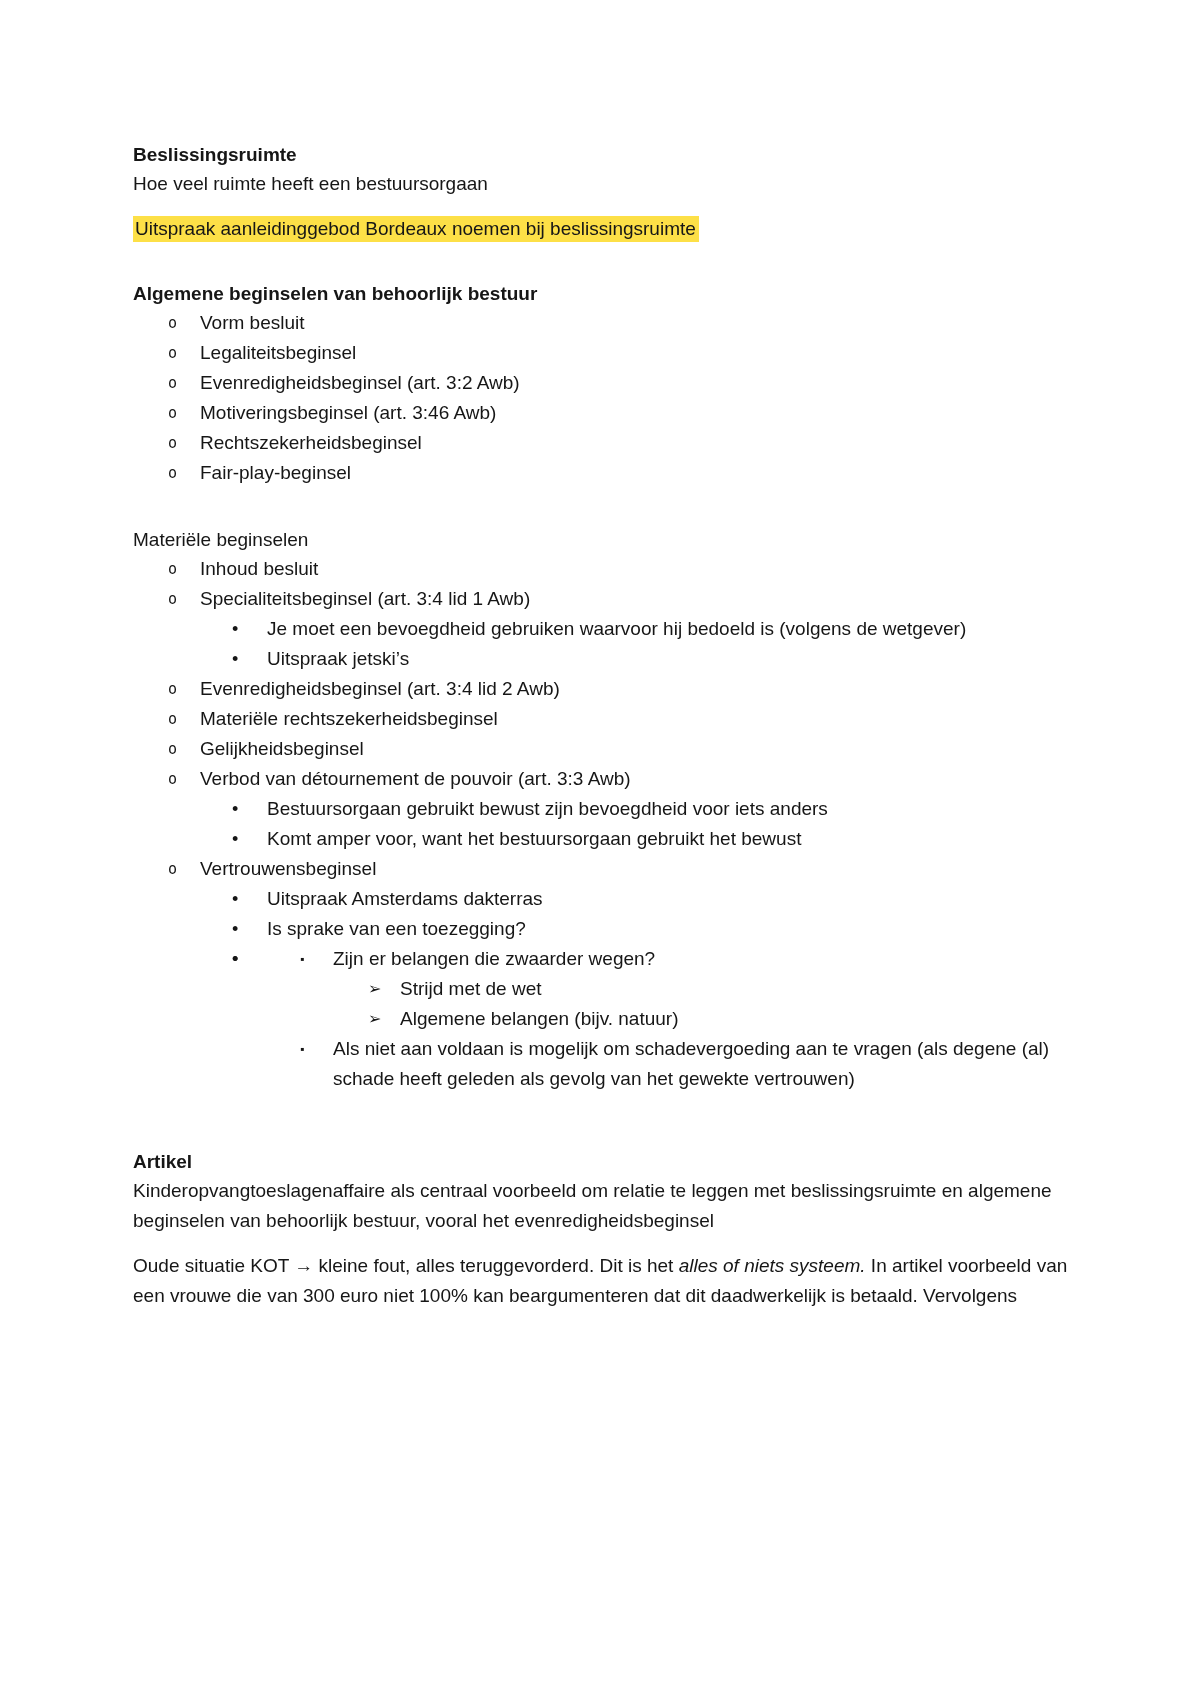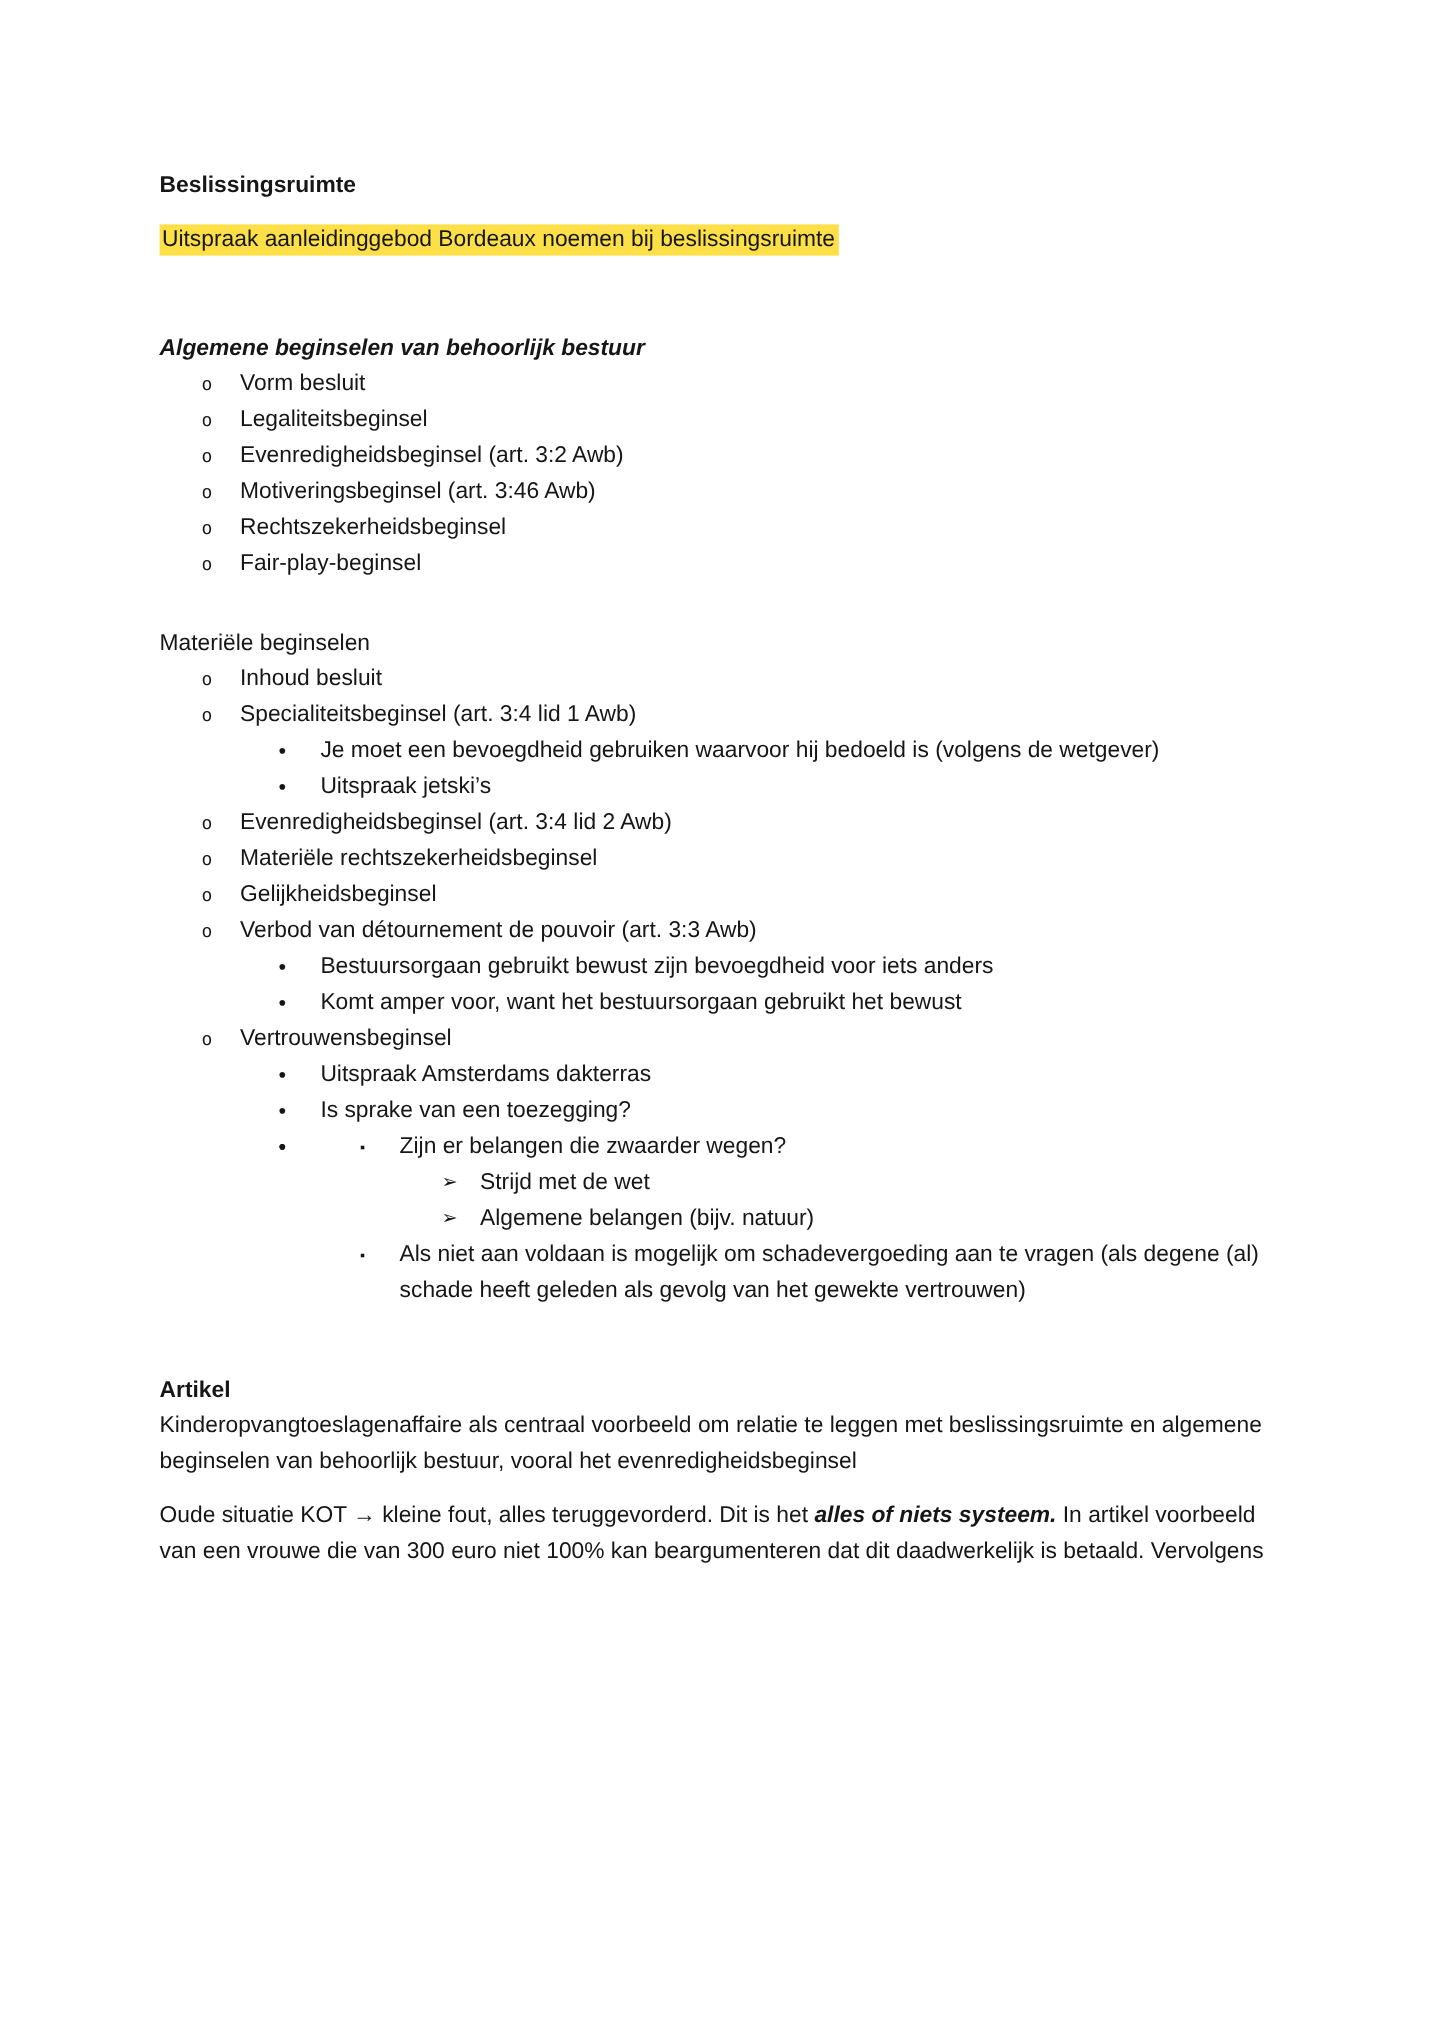--- a/index.html
+++ b/index.html
@@ -21,21 +21,21 @@
     color: #161616;
   }
   p { margin: 0; }
   .h { font-weight: bold; }
   .hl-line { margin-top: 16px; line-height: 29px; }
   mark {
     background: #fde047;
     color: #161616;
     padding: 2px 3px 3px 2px;
   }
-  .mt-sec { margin-top: 62px; font-style: italic; }
+  .mt-sec { margin-top: 36px; }
   ul.list {
     list-style: none;
     margin: 0;
     padding: 0;
   }
   .list1 { margin-top: 21px; }
   .list1 li { line-height: 30px; }
   .materiele-label { margin-top: 37px; }
   .list2 { margin-top: 14px; }
   .list2 li { line-height: 30px; }
@@ -49,28 +49,29 @@
   li.l1 .b { left: 35px; font-family: "DejaVu Sans Mono", monospace; font-size: 15px; }
   li.l2 { padding-left: 134px; }
   li.l2 .b { left: 99px; font-size: 18px; }
   li.l3 { padding-left: 200px; }
   li.l3 .b { left: 167px; font-size: 12px; }
   li.l4 { padding-left: 267px; }
   li.l4 .b { left: 235px; font-size: 16px; }
   .mt-art { margin-top: 53px; }
   .para { line-height: 30px; }
   .mt-kot { margin-top: 15px; }
-  .bi { font-weight: bold; font-style: italic; }
+  .bi { font-weight: normal; font-style: italic; }
 </style>
 </head>
 <body>
 
 <div class="page">
 
   <p class="h">Beslissingsruimte</p>
+  <p>Hoe veel ruimte heeft een bestuursorgaan</p>
 
   <p class="hl-line"><mark>Uitspraak aanleidinggebod Bordeaux noemen bij beslissingsruimte</mark></p>
 
   <p class="h mt-sec">Algemene beginselen van behoorlijk bestuur</p>
 
   <ul class="list list1">
     <li class="l1"><span class="b">o</span><span>Vorm besluit</span></li>
     <li class="l1"><span class="b">o</span><span>Legaliteitsbeginsel</span></li>
     <li class="l1"><span class="b">o</span><span>Evenredigheidsbeginsel (art. 3:2 Awb)</span></li>
     <li class="l1"><span class="b">o</span><span>Motiveringsbeginsel (art. 3:46 Awb)</span></li>

